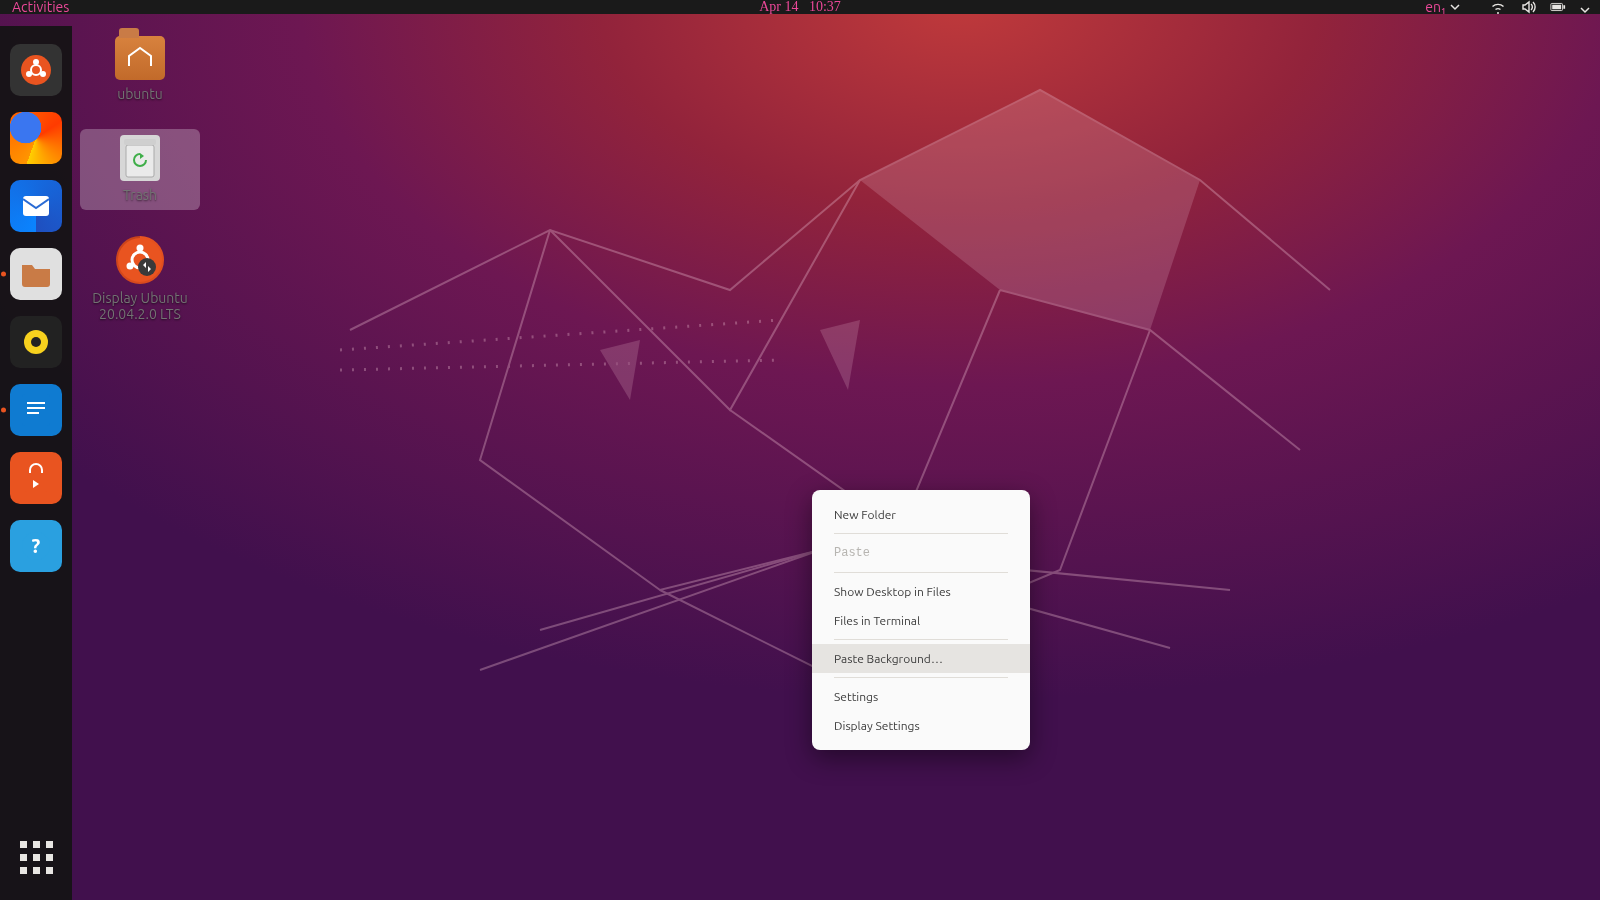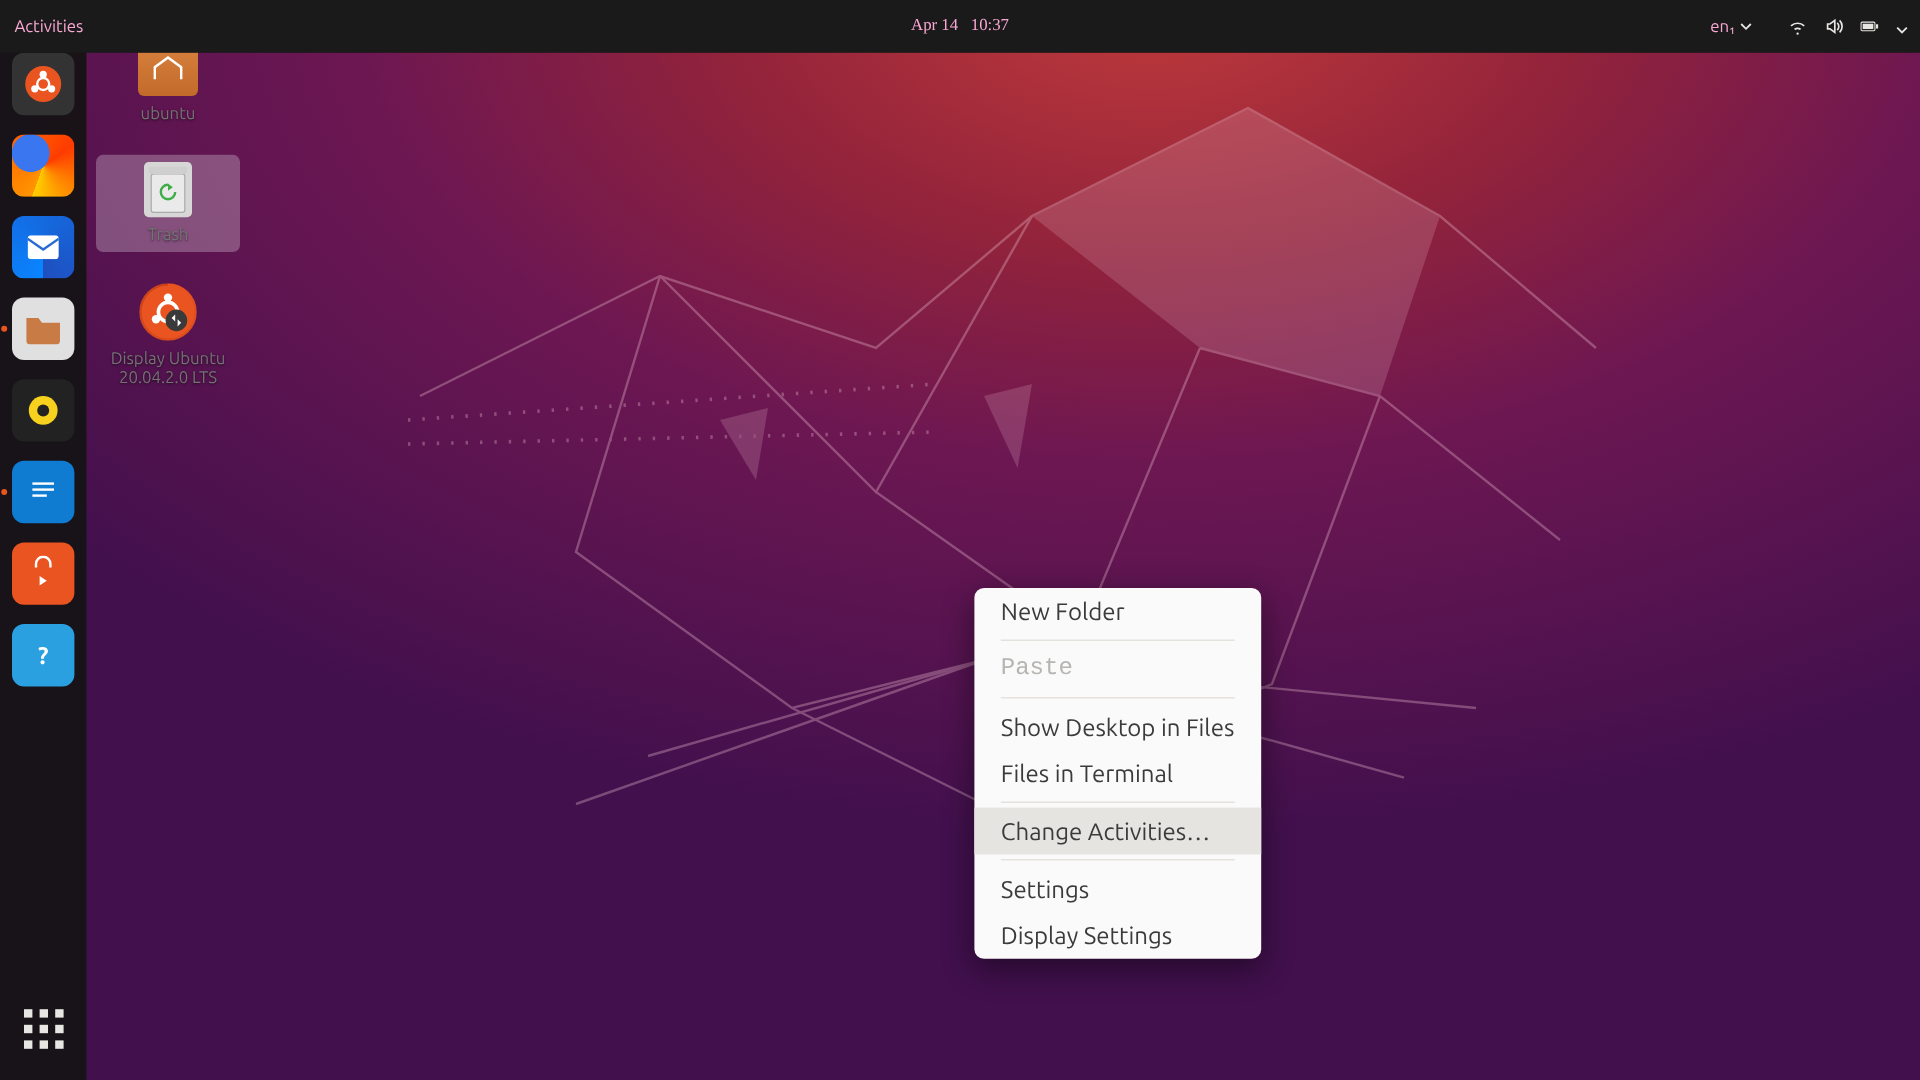--- a/index.html
+++ b/index.html
@@ -19,22 +19,22 @@
   }
   .lineart svg { width: 100%; height: 100%; }
   .lineart path, .lineart polyline, .lineart line, .lineart polygon {
     fill: none; stroke: #e7b9cc; stroke-width: 2;
   }
   .lineart .dotted { stroke-dasharray: 2 10; stroke-width: 3; }
   .lineart .solid-fill { fill: #e7b9cc; stroke: none; opacity: 0.6; }
 
   
   .topbar {
-    position: absolute; top: 0; left: 0; right: 0; height: 44px;
-    background: #1a1a1a; color: #f9a8d4;
+    position: absolute; top: 0; left: 0; right: 0; height: 14px;
+    background: #1a1a1a; color: #ec4899;
     display: flex; align-items: center;
     font-size: 14px;
     z-index: 100;
   }
   .topbar .activities { padding: 0 12px; cursor: pointer; }
   .topbar .clock { position: absolute; left: 50%; transform: translateX(-50%); font-family: Liberation Serif, serif; }
   .topbar .status { position: absolute; right: 10px; display: flex; gap: 14px; align-items: flex-end; }
   .topbar .lang { display: flex; align-items: center; gap: 4px; margin-right: 16px; }
   .topbar svg { width: 16px; height: 16px; fill: #e8e6e3; }
   .topbar .caret { width: 10px; height: 10px; }
@@ -105,22 +105,22 @@
   }
   .dicon.install .glyph::before{ display:none; }
   .dicon .label { text-shadow: 0 1px 2px rgba(0,0,0,0.6); }
 
   
   .context-menu {
     position: absolute;
     background: #fafafa; color: #3b3b3b;
     border-radius: 8px;
     box-shadow: 0 8px 26px rgba(0,0,0,0.45);
-    padding: 0 0;
-    font-size: 20px;
+    padding: 10px 0;
+    font-size: 12px;
     min-width: 218px;
     z-index: 200;
   }
   .context-menu .mi { padding: 8px 22px; cursor: pointer; }
   .context-menu .mi.active { background: #e6e4e1; }
   .context-menu .mi.disabled { color: #b7b5b1; cursor: default; font-family: Liberation Mono, monospace; }
   .context-menu hr {
     border: none; border-top: 1px solid #e0ddd8;
     margin: 4px 22px;
   }
@@ -285,17 +285,17 @@
 </div>
 
 <div class="context-menu" id="ctx" style="left: 812px; top: 490px;">
   <div class="mi">New Folder</div>
   <hr>
   <div class="mi disabled">Paste</div>
   <hr>
   <div class="mi">Show Desktop in Files</div>
   <div class="mi">Files in Terminal</div>
   <hr>
-  <div class="mi active">Change Activities…</div>
+  <div class="mi active">Paste Background…</div>
   <hr>
   <div class="mi">Settings</div>
   <div class="mi">Display Settings</div>
 </div>
 
 </body></html>

